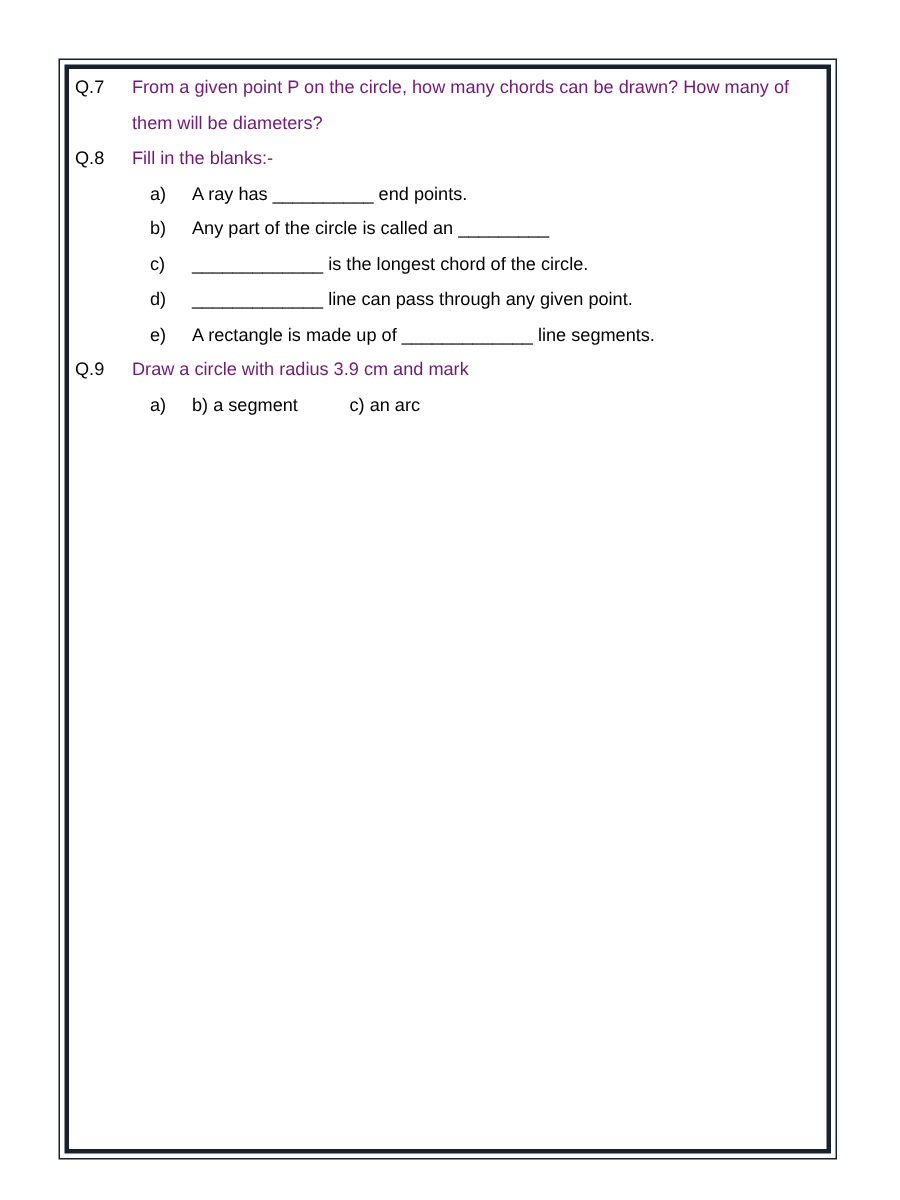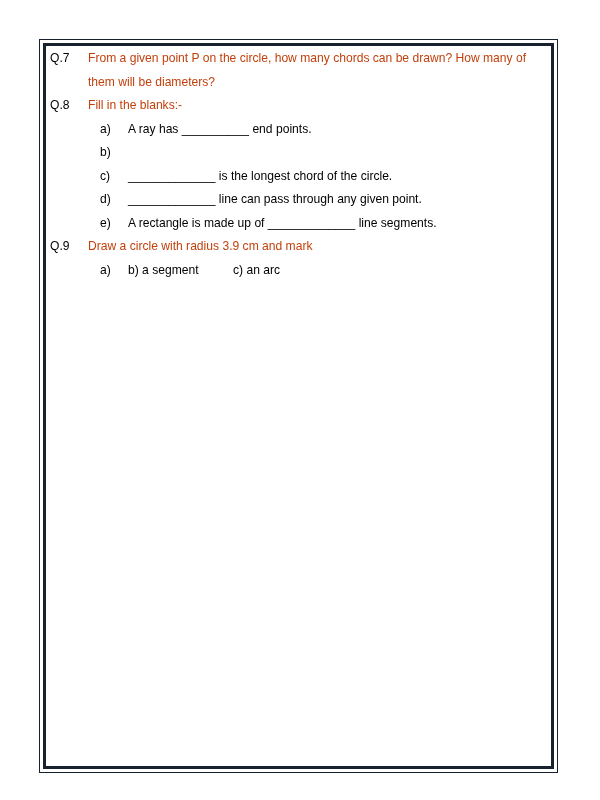--- a/index.html
+++ b/index.html
@@ -67,21 +67,21 @@
   }
 
   .q-label {
     flex: 0 0 auto;
     width: 38px;
     color: #000000;
   }
 
   .q-text {
     flex: 1 1 auto;
-    color: #c2410c;
+    color: #701a75;
     padding-right: 22px;
   }
 
   
   .sub-row {
     display: flex;
     align-items: flex-start;
     line-height: 23.5px;
     font-size: 12.1px;
     color: #000000;
@@ -147,20 +147,21 @@
         <div class="q-text">Fill in the blanks:-</div>
       </div>
 
       <div class="sub-row">
         <div class="sub-label">a)</div>
         <div class="sub-text">A ray has __________ end points.</div>
       </div>
 
       <div class="sub-row">
         <div class="sub-label">b)</div>
+        <div class="sub-text">Any part of the circle is called an _________</div>
       </div>
 
       <div class="sub-row">
         <div class="sub-label">c)</div>
         <div class="sub-text">_____________ is the longest chord of the circle.</div>
       </div>
 
       <div class="sub-row">
         <div class="sub-label">d)</div>
         <div class="sub-text">_____________ line can pass through any given point.</div>

